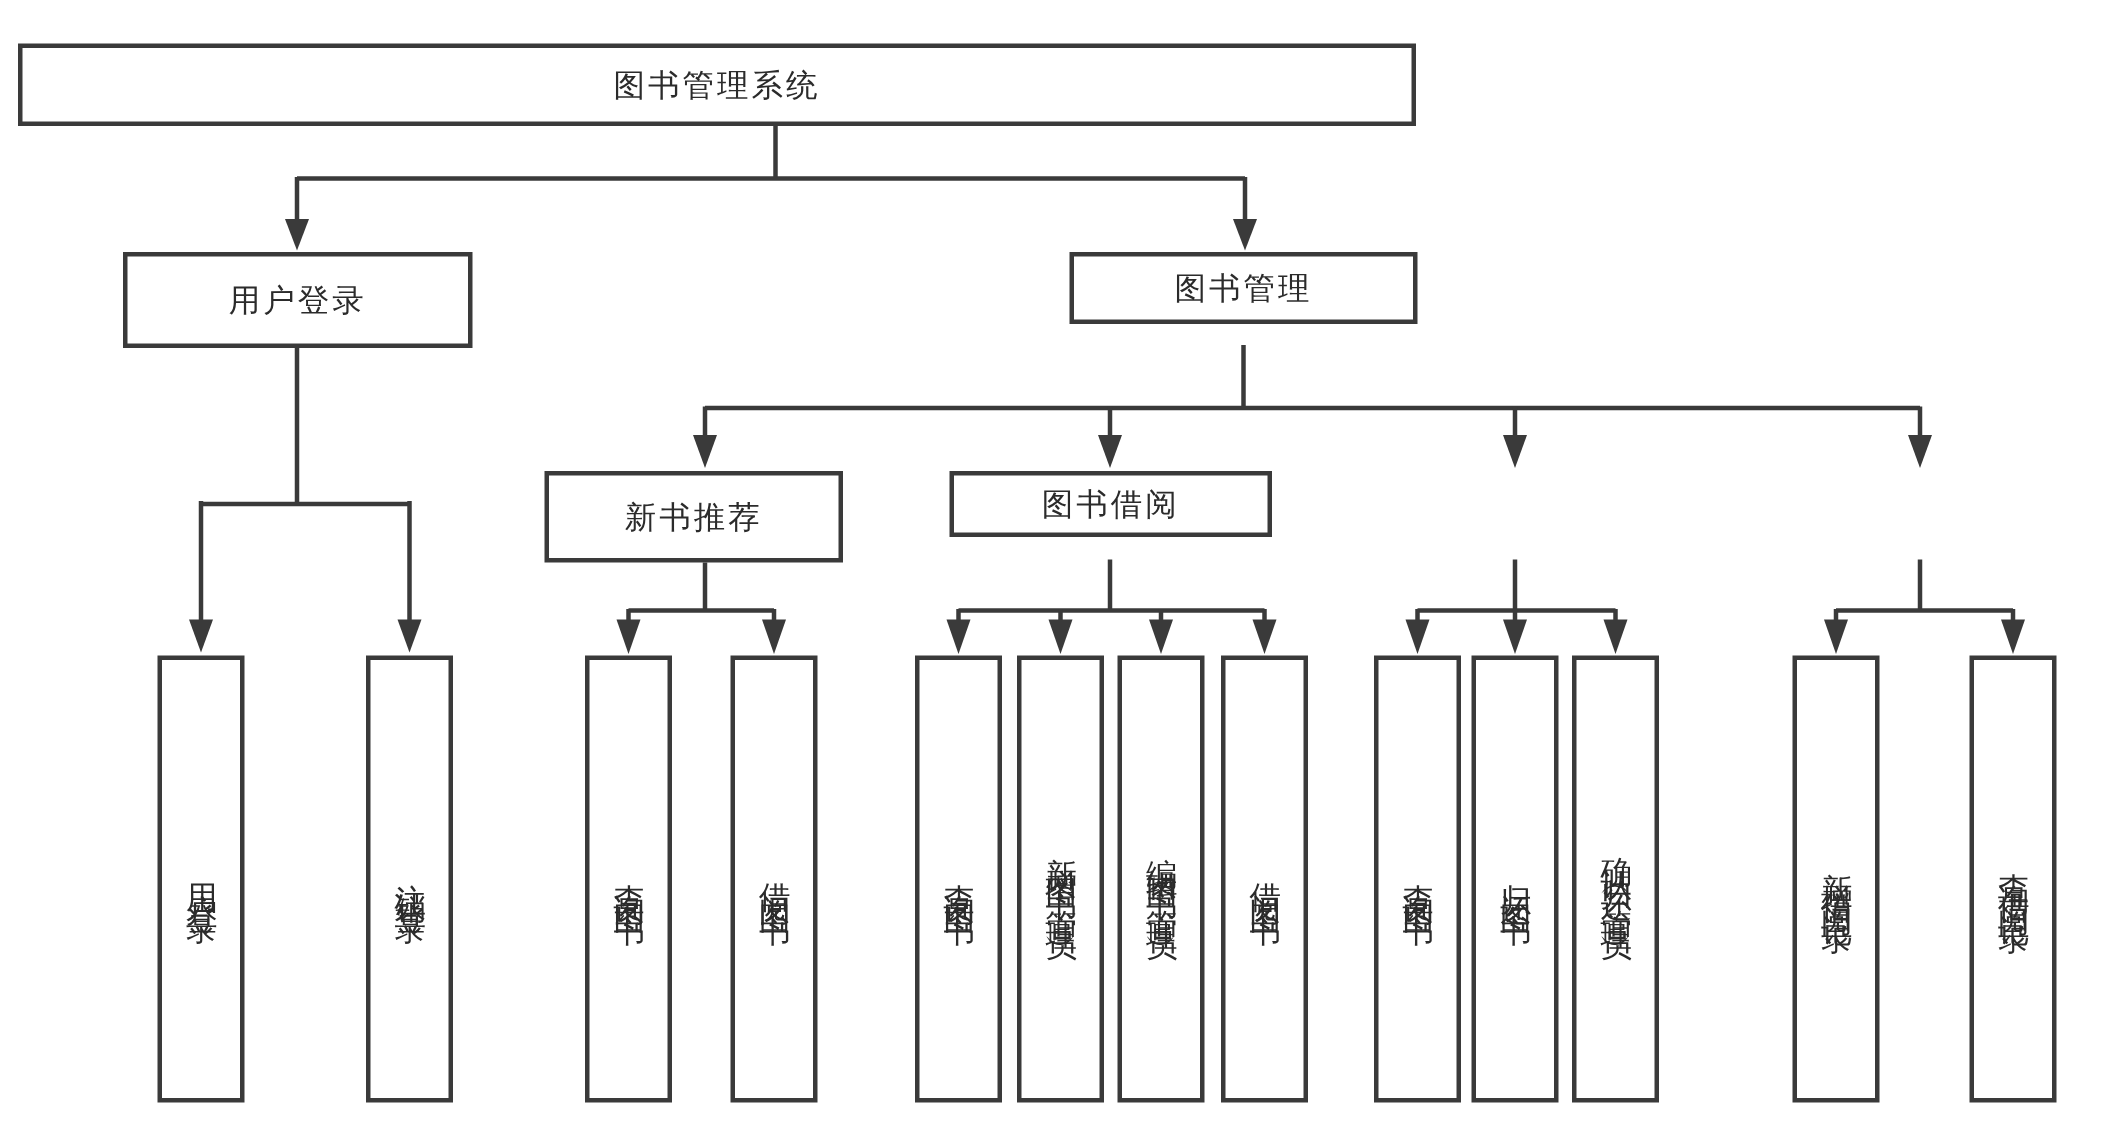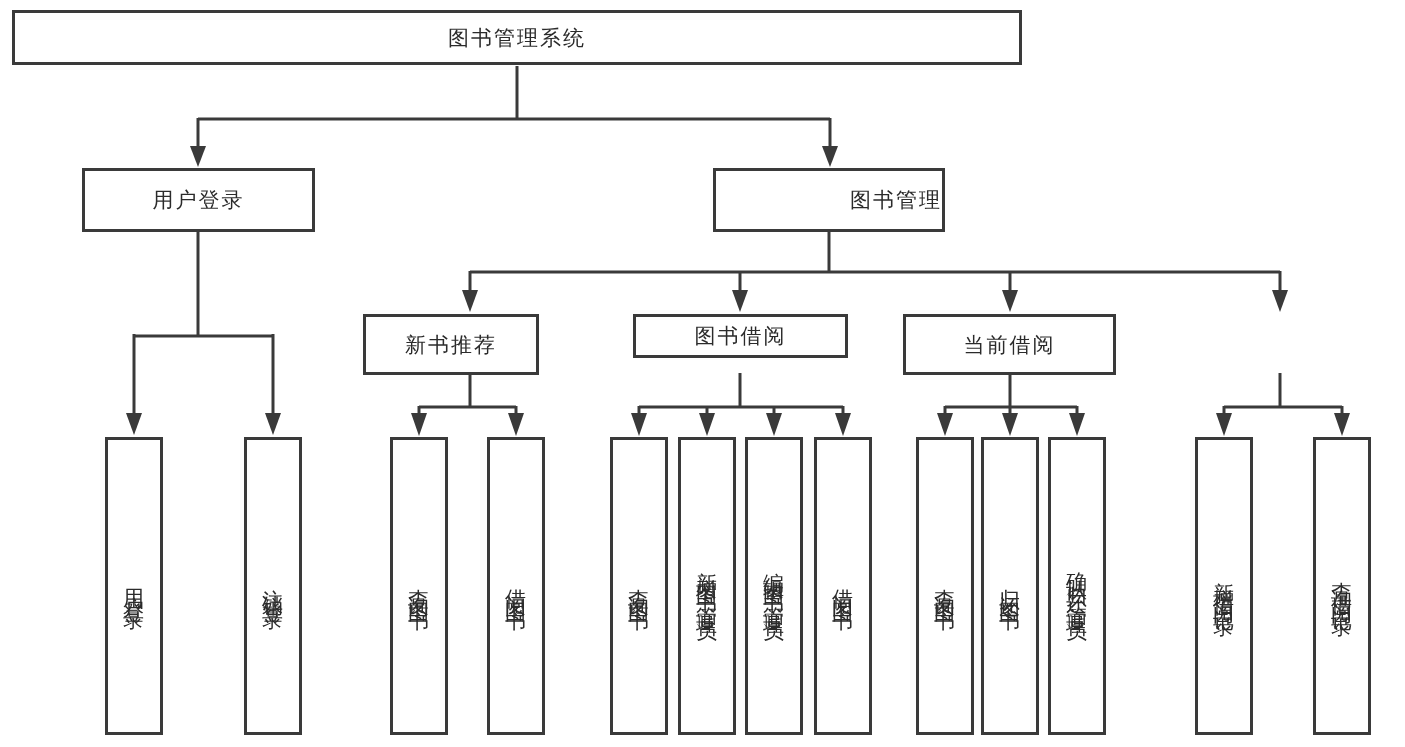--- a/index.html
+++ b/index.html
@@ -123,39 +123,36 @@
     <g>
       <path d="M1280 373 V407"></path>
       <path d="M1224 407 H1342"></path>
       <path d="M1224 406 V418"></path>
       <polygon points="1216,413 1232,413 1224,436" fill="#3a3a3a" stroke="none"></polygon>
       <path d="M1342 406 V418"></path>
       <polygon points="1334,413 1350,413 1342,436" fill="#3a3a3a" stroke="none"></polygon>
     </g>
   </svg>
 
-  <div class="box" style="left:12px; top:10px; width:1010px; height:55px;justify-content:center;">
+  <div class="box" style="left:12px; top:29px; width:932px; height:55px;justify-content:center;">
     <span>图书管理系统</span>
   </div>
 
   <div class="box" style="left:82px; top:168px; width:233px; height:64px;">
     <span>用户登录</span>
   </div>
-  <div class="box" style="left:713px; top:168px; width:232px; height:64px;justify-content:flex-end;">
+  <div class="box" style="left:713px; top:168px; width:232px; height:48px;">
     <span>图书管理</span>
   </div>
 
-  <div class="box" style="left:363px; top:314px; width:176px; height:61px;">
+  <div class="box" style="left:363px; top:314px; width:199px; height:61px;">
     <span>新书推荐</span>
   </div>
   <div class="box" style="left:633px; top:314px; width:215px; height:44px;">
     <span>图书借阅</span>
-  </div>
-  <div class="box" style="left:903px; top:314px; width:213px; height:61px;">
-    <span>当前借阅</span>
   </div>
 
   <div class="box leaf" style="left:105px; top:437px; width:58px; height:298px;">
     <span>用户登录</span>
   </div>
   <div class="box leaf" style="left:244px; top:437px; width:58px; height:298px;">
     <span>注销登录</span>
   </div>
   <div class="box leaf" style="left:390px; top:437px; width:58px; height:298px;">
     <span>查询图书</span>

